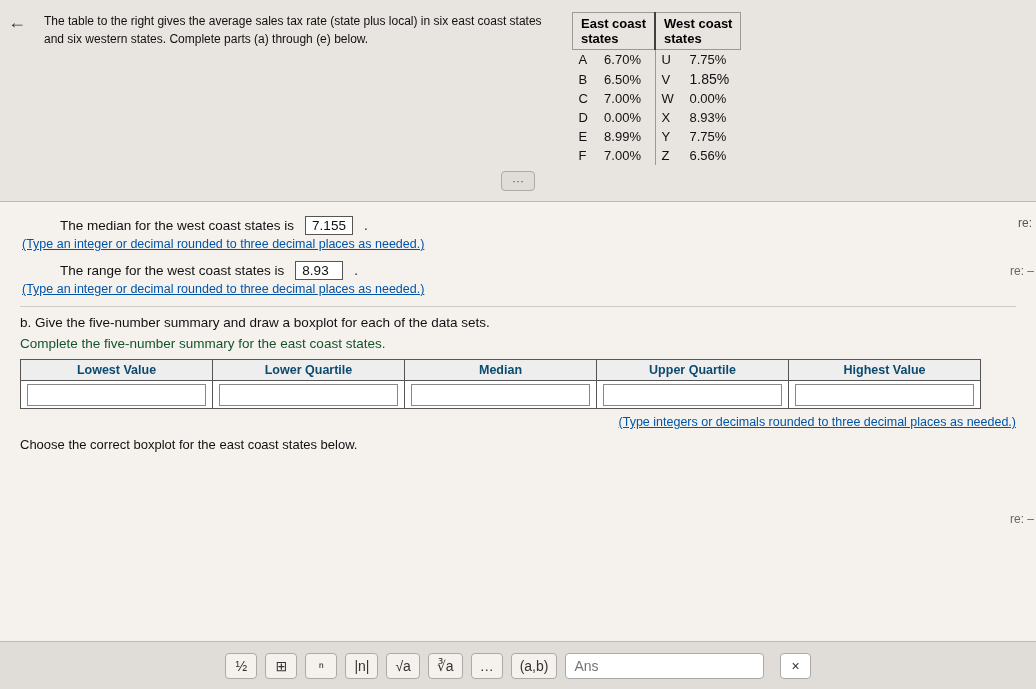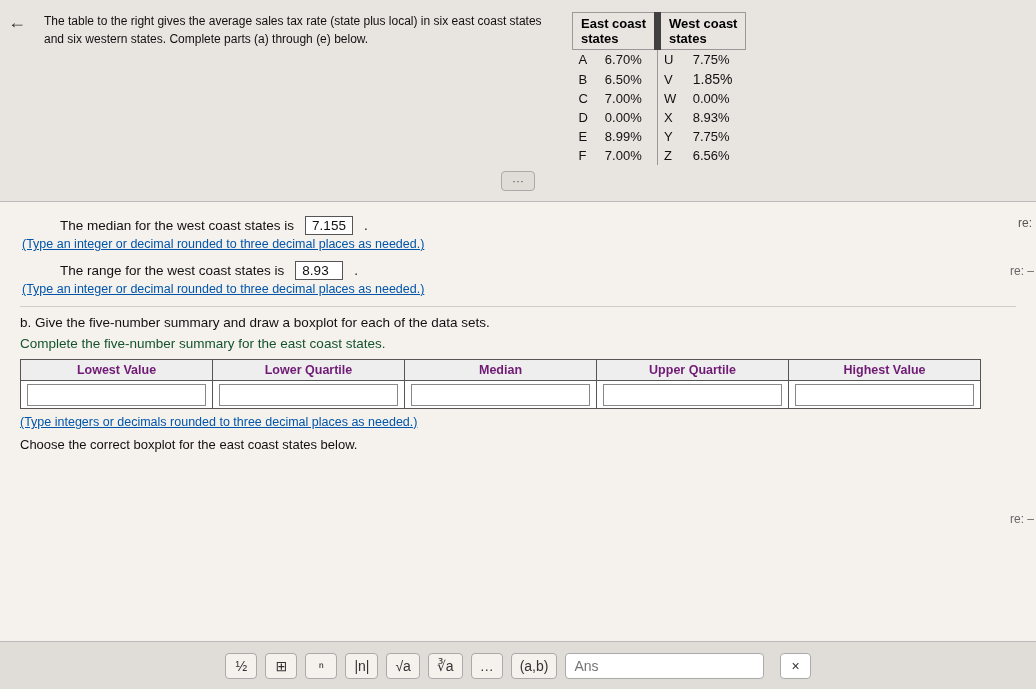--- a/index.html
+++ b/index.html
@@ -64,21 +64,21 @@
       border: 1px solid #999;
       white-space: nowrap;
     }
     .data-table td {
       padding: 2px 8px;
       border: none;
       font-size: 13px;
       color: #111;
     }
     .data-table .divider-col {
-      border-left: 7px solid #404040;
+      border-left: 2px solid #404040;
     }
     .more-btn {
       display: flex;
       justify-content: center;
       margin-top: 6px;
     }
     .more-btn button {
       background: #e0ddd8;
       border: 1px solid #aaa;
       border-radius: 4px;
@@ -143,21 +143,21 @@
       border-collapse: collapse;
       margin-bottom: 6px;
     }
     .five-num-table th {
       border: 1px solid #555;
       padding: 3px 12px;
       font-size: 12.5px;
       font-weight: bold;
       background: #eee;
       text-align: center;
-      color: #701a75;
+      color: #0c4a6e;
     }
     .five-num-table td {
       border: 1px solid #555;
       padding: 2px 6px;
       min-width: 60px;
       height: 28px;
       background: #fff;
       vertical-align: top;
     }
     .five-num-table td .input-cell {
@@ -166,20 +166,21 @@
       height: 20px;
       border: 1px solid #888;
       background: #fff;
       margin-top: 1px;
     }
     .type-note {
       font-size: 12.5px;
       color: #0055aa;
       text-decoration: underline;
       margin-bottom: 8px;
+      text-align: right;
     }
     .choose-line {
       font-size: 13px;
       color: #111;
       margin-bottom: 6px;
     }
     .bottom-toolbar {
       background: #e0ddd8;
       border-top: 1px solid #bbb;
       height: 48px;

